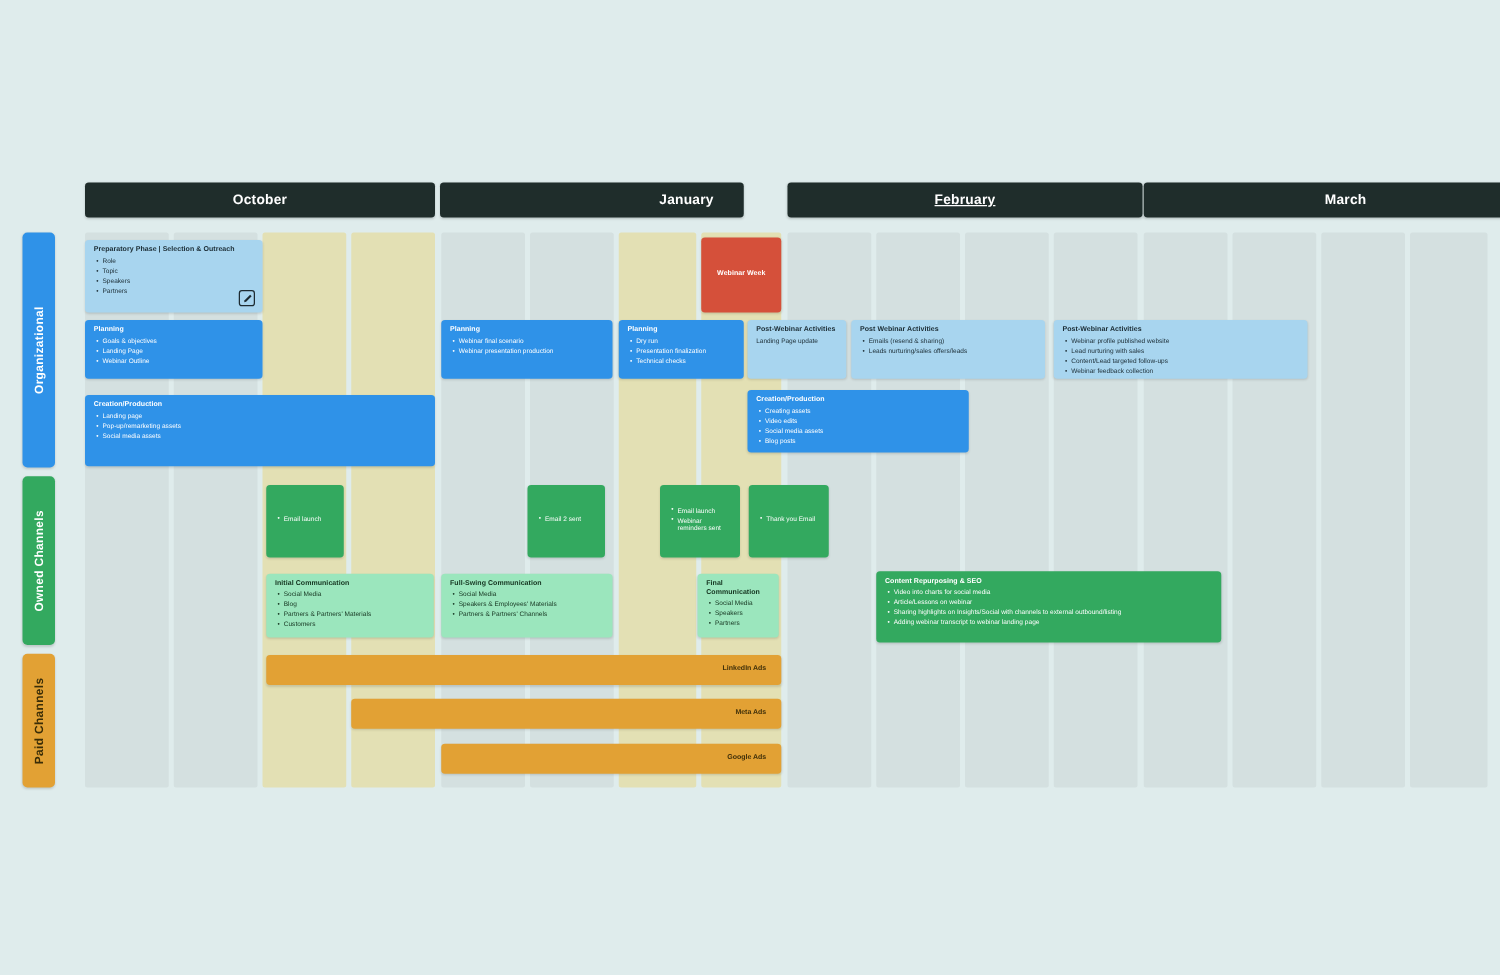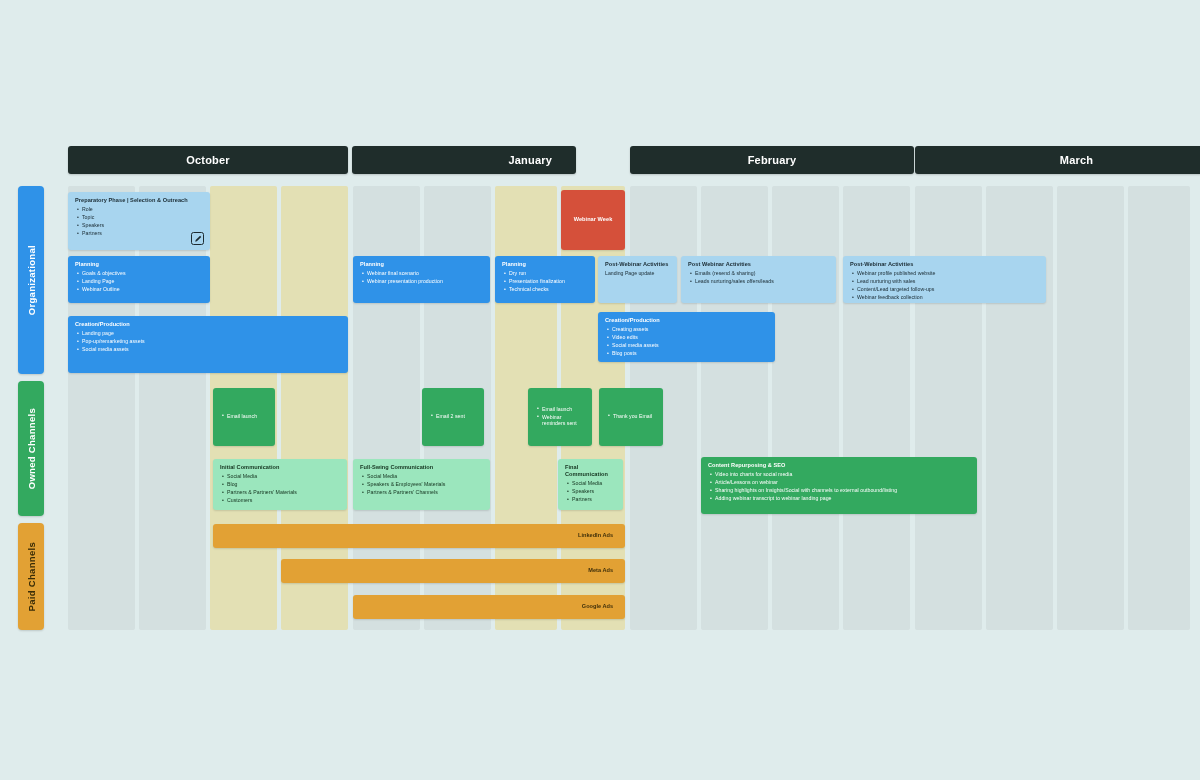--- a/index.html
+++ b/index.html
@@ -138,24 +138,24 @@
   .edit-icon svg { display: block; }
 </style>
 </head>
 <body>
 
 <div id="board">
 
   <div class="month-header" style="left:68px; top:146px; width:280px;">
     <span class="mlabel">October</span>
   </div>
-  <div class="month-header align-right" style="left:352px; top:146px; width:224px;">
+  <div class="month-header align-right" style="left:352px; top:146px; width:243px;">
     <span class="mlabel">January</span>
   </div>
-  <div class="month-header" style="left:630px; top:146px; width:284px;">
+  <div class="month-header" style="left:630px; top:146px; width:284px;text-decoration:underline;">
     <span class="mlabel">February</span>
   </div>
   <div class="month-header" style="left:915px; top:146px; width:323px;">
     <span class="mlabel">March</span>
   </div>
 
   <div class="col" style="left:68px;  width:67px;"></div>
   <div class="col" style="left:139px; width:67px;"></div>
   <div class="col hl" style="left:210px; width:67px;"></div>
   <div class="col hl" style="left:281px; width:67px;"></div>

